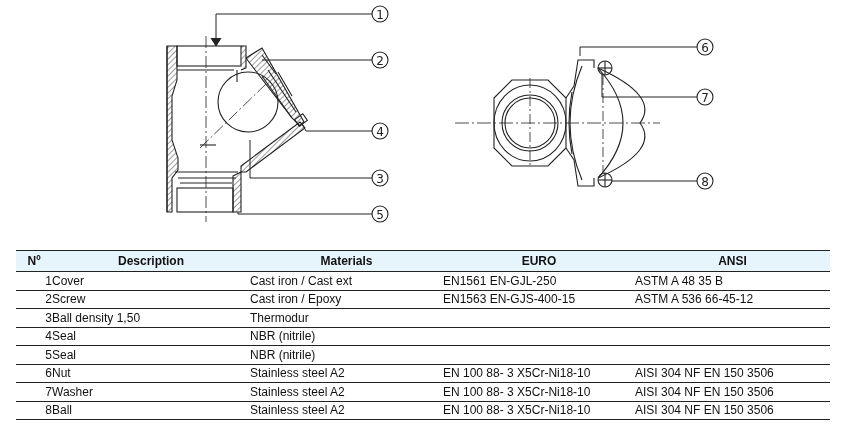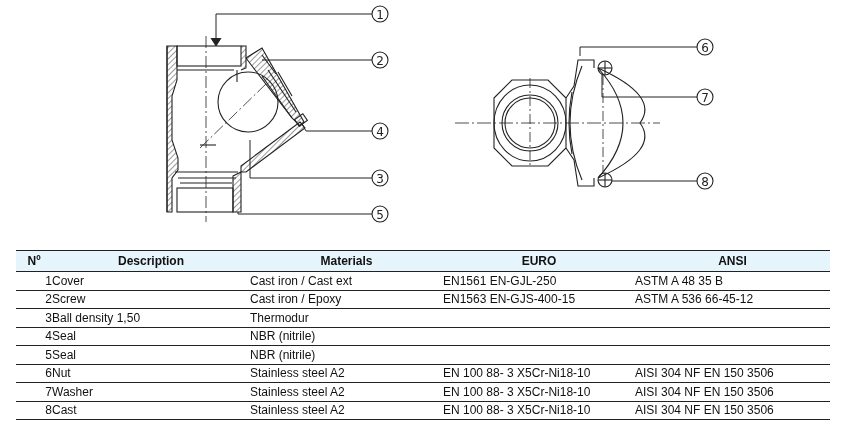--- a/index.html
+++ b/index.html
@@ -191,19 +191,19 @@
       </tr>
       <tr>
         <td class="c-no">7</td>
         <td class="c-desc">Washer</td>
         <td class="c-mat">Stainless steel A2</td>
         <td class="c-euro">EN 100 88- 3 X5Cr-Ni18-10</td>
         <td class="c-ansi">AISI 304 NF EN 150 3506</td>
       </tr>
       <tr>
         <td class="c-no">8</td>
-        <td class="c-desc">Cast</td>
+        <td class="c-desc">Ball</td>
         <td class="c-mat">Stainless steel A2</td>
         <td class="c-euro">EN 100 88- 3 X5Cr-Ni18-10</td>
         <td class="c-ansi">AISI 304 NF EN 150 3506</td>
       </tr>
     </tbody>
 </table>
 
 </body></html>

